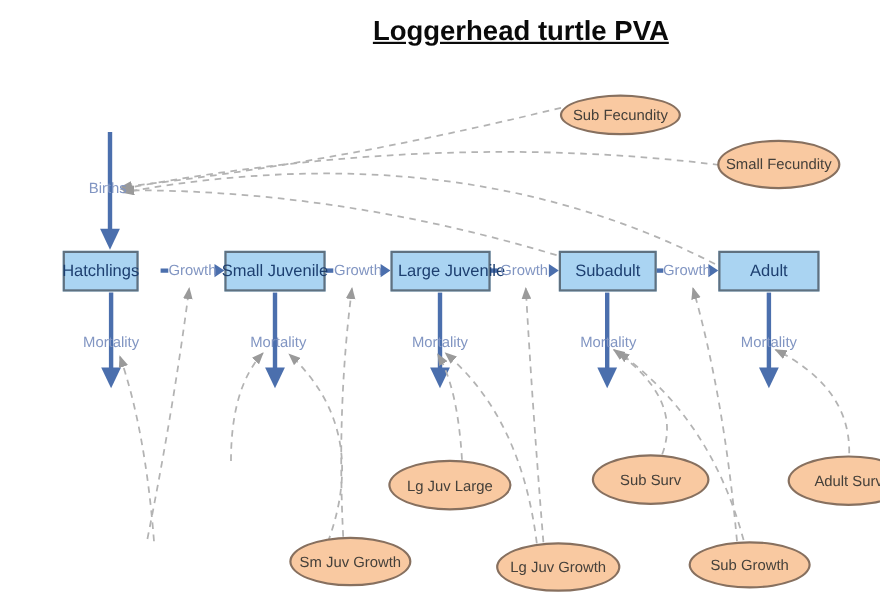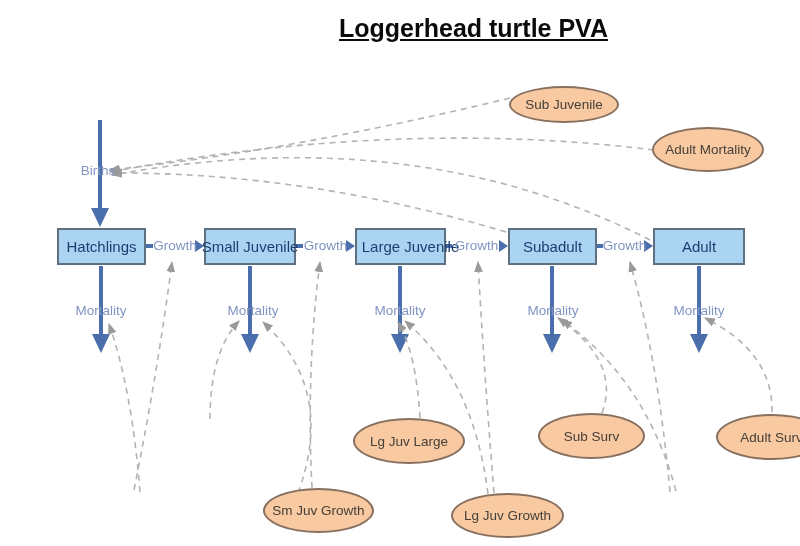--- a/index.html
+++ b/index.html
@@ -73,21 +73,21 @@
     <path class="conn" d="M 104,492 Q 96,390 73,324"></path>
     <path class="conn" d="M 174,419 Q 174,352 203,321"></path>
     <path class="conn" d="M 262,493 Q 300,390 227,322"></path>
     <path class="conn" d="M 384,418 Q 380,352 362,322"></path>
     <path class="conn" d="M 452,494 Q 438,380 369,321"></path>
     <path class="conn" d="M 566,413 Q 585,362 522,318"></path>
     <path class="conn" d="M 640,491 Q 610,380 526,320"></path>
     <path class="conn" d="M 736,412 Q 737,352 669,318"></path>
   </svg>
 
-  <div class="stock" style="left:21px;top:228px;width:89px;height:37px;">
+  <div class="stock" style="left:21px;top:228px;width:69px;height:37px;">
     <span>Hatchlings</span>
   </div>
   <div class="stock" style="left:168px;top:228px;width:92px;height:37px;">
     <span>Small Juvenile</span>
   </div>
   <div class="stock" style="left:319px;top:228px;width:91px;height:37px;padding-left:20px;">
     <span>Large Juvenile</span>
   </div>
   <div class="stock" style="left:472px;top:228px;width:89px;height:37px;">
     <span>Subadult</span>
@@ -101,34 +101,37 @@
   <div class="flabel" style="left:260px;top:238px;width:59px;">Growth</div>
   <div class="flabel" style="left:409px;top:238px;width:63px;">Growth</div>
   <div class="flabel" style="left:560px;top:238px;width:57px;">Growth</div>
   <div class="flabel" style="left:30px;top:303px;width:70px;">Mortality</div>
   <div class="flabel" style="left:182px;top:303px;width:70px;">Mortality</div>
   <div class="flabel" style="left:329px;top:303px;width:70px;">Mortality</div>
   <div class="flabel" style="left:482px;top:303px;width:70px;">Mortality</div>
   <div class="flabel" style="left:628px;top:303px;width:70px;">Mortality</div>
 
   <div class="conv" style="left:473px;top:86px;width:110px;height:37px;">
-    <span>Sub Juvenile</span>
+    <span>Sub Fecundity</span>
   </div>
   <div class="conv" style="left:616px;top:127px;width:112px;height:45px;">
-    <span>Adult Mortality</span>
+    <span>Small Fecundity</span>
   </div>
   <div class="conv" style="left:317px;top:418px;width:112px;height:46px;">
     <span>Lg Juv Large</span>
   </div>
   <div class="conv" style="left:680px;top:414px;width:111px;height:46px;">
     <span>Adult Surv</span>
   </div>
   <div class="conv" style="left:502px;top:413px;width:107px;height:46px;">
     <span>Sub Surv</span>
   </div>
   <div class="conv" style="left:227px;top:488px;width:111px;height:45px;">
     <span>Sm Juv Growth</span>
   </div>
   <div class="conv" style="left:415px;top:493px;width:113px;height:45px;">
     <span>Lg Juv Growth</span>
   </div>
+  <div class="conv" style="left:590px;top:492px;width:111px;height:43px;">
+    <span>Sub Growth</span>
+  </div>
 
 </div>
 
 </body></html>

